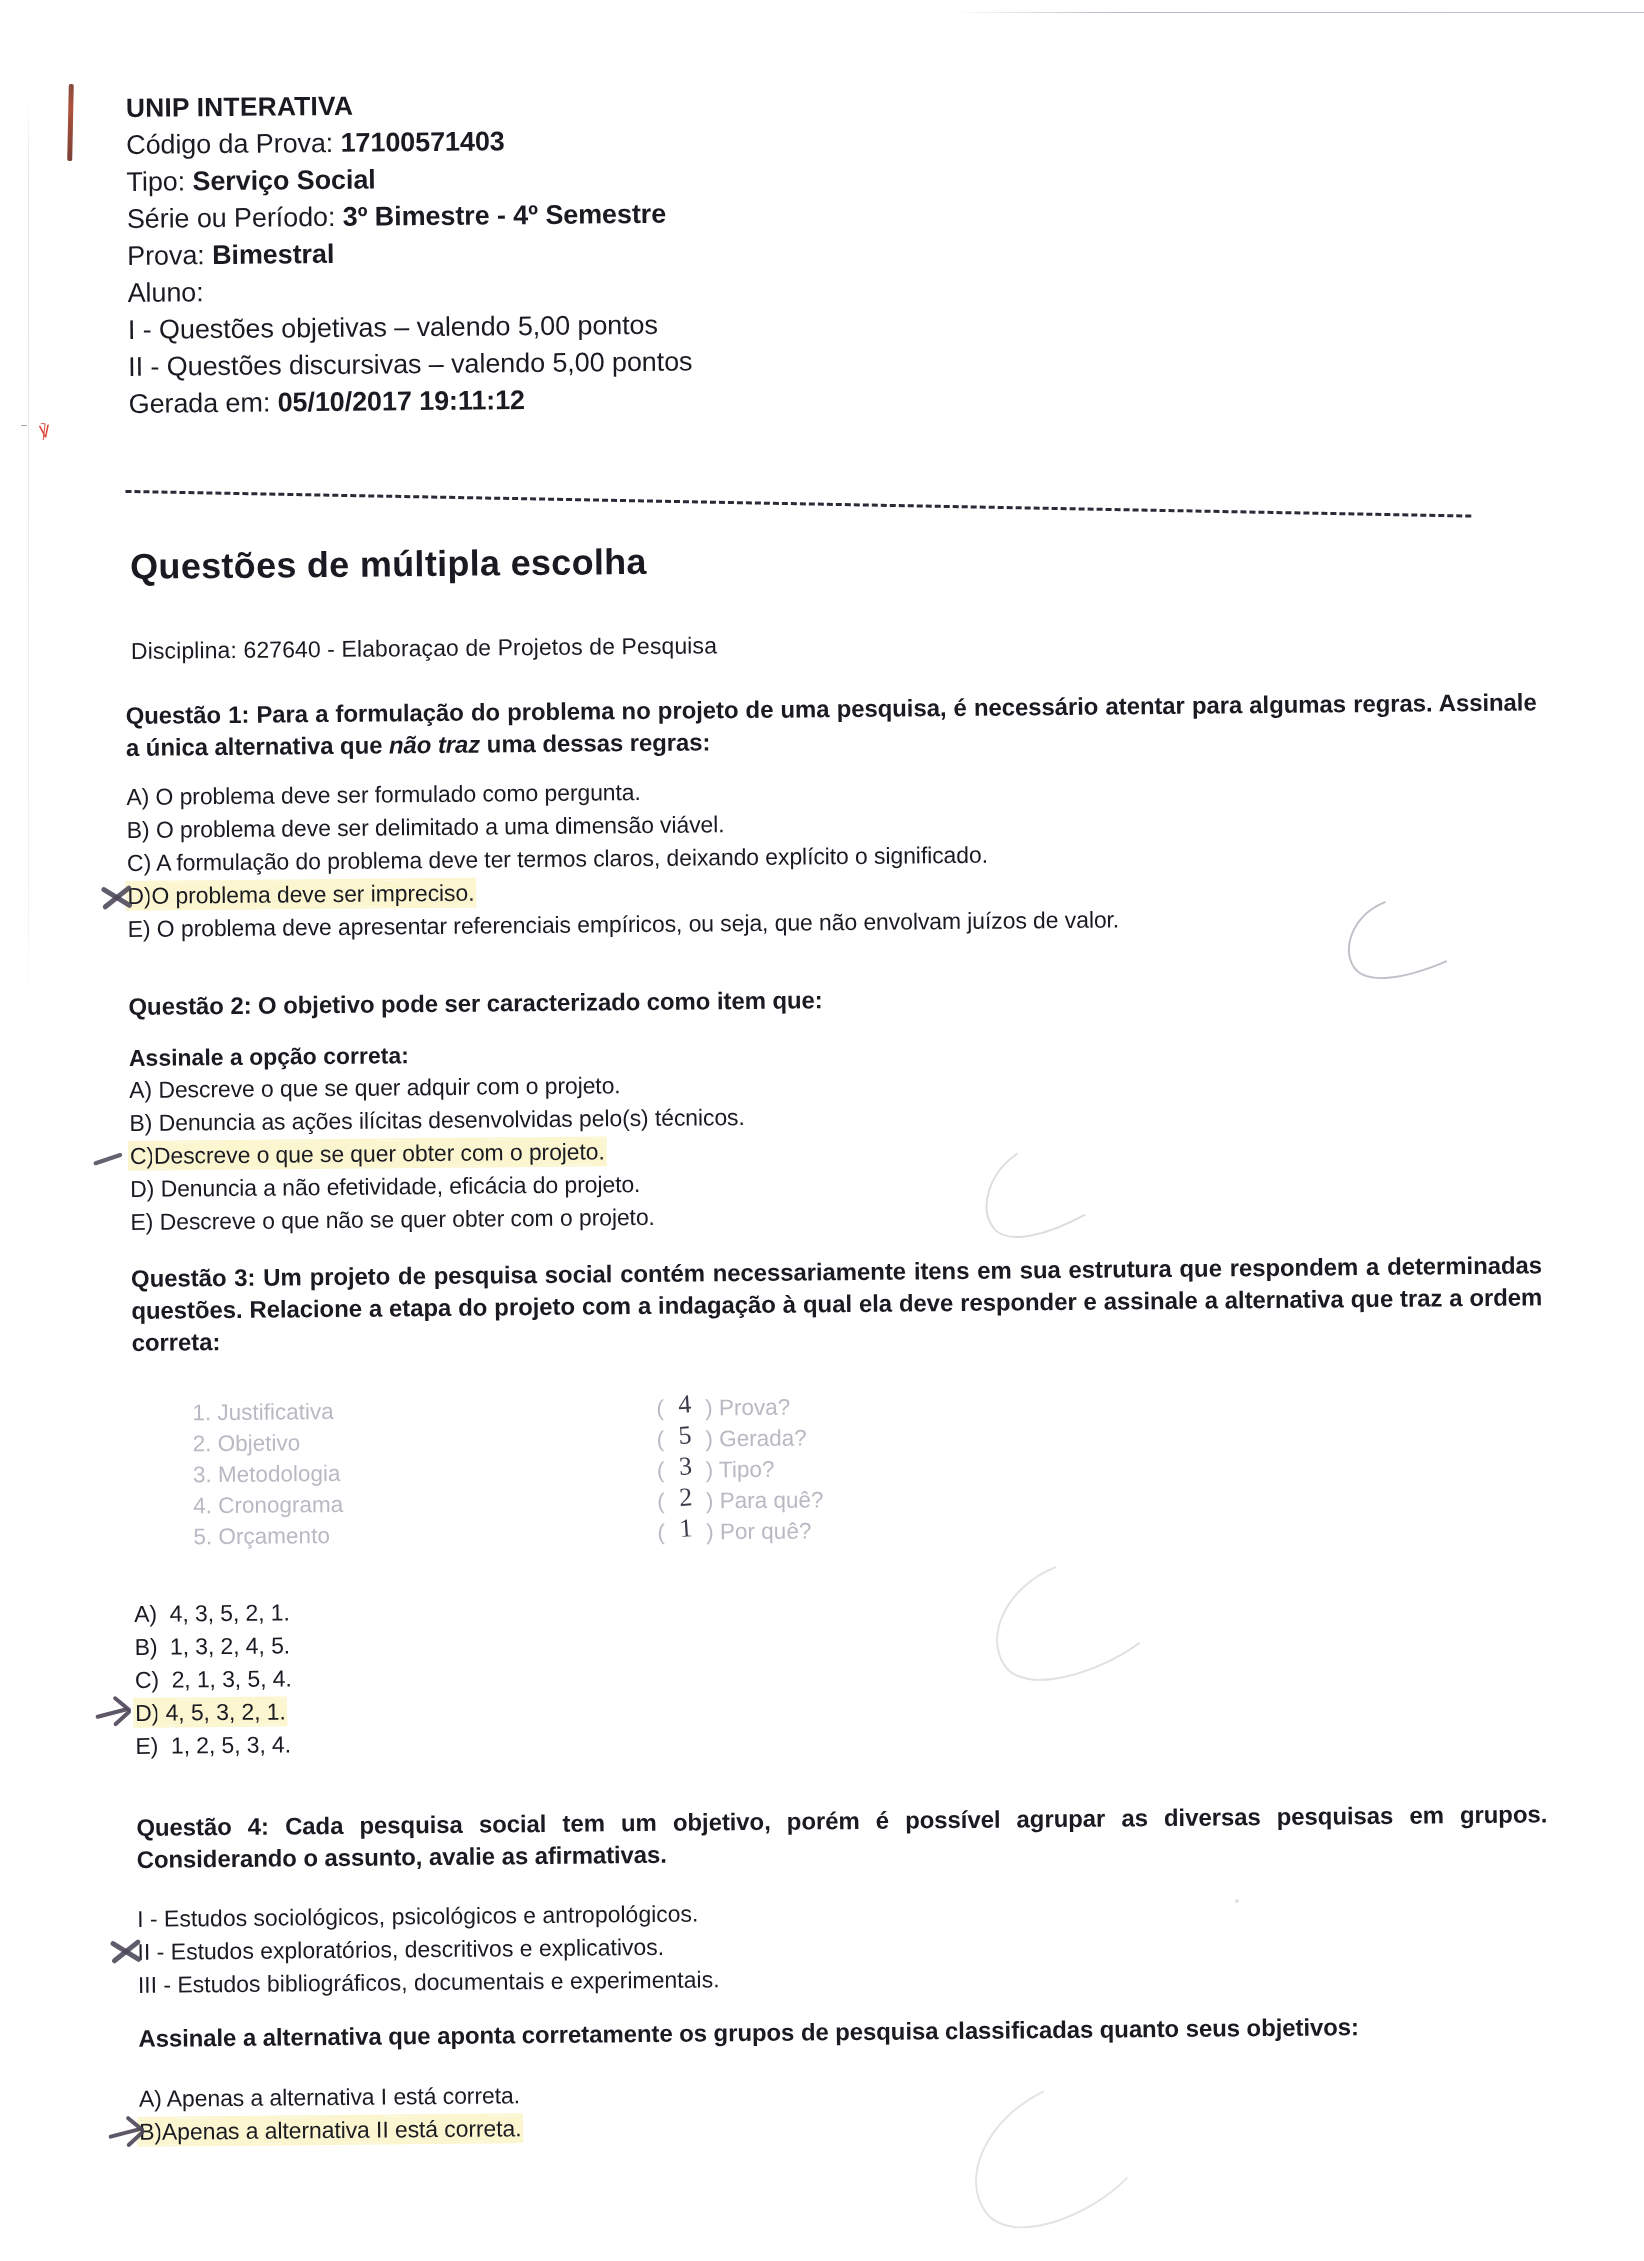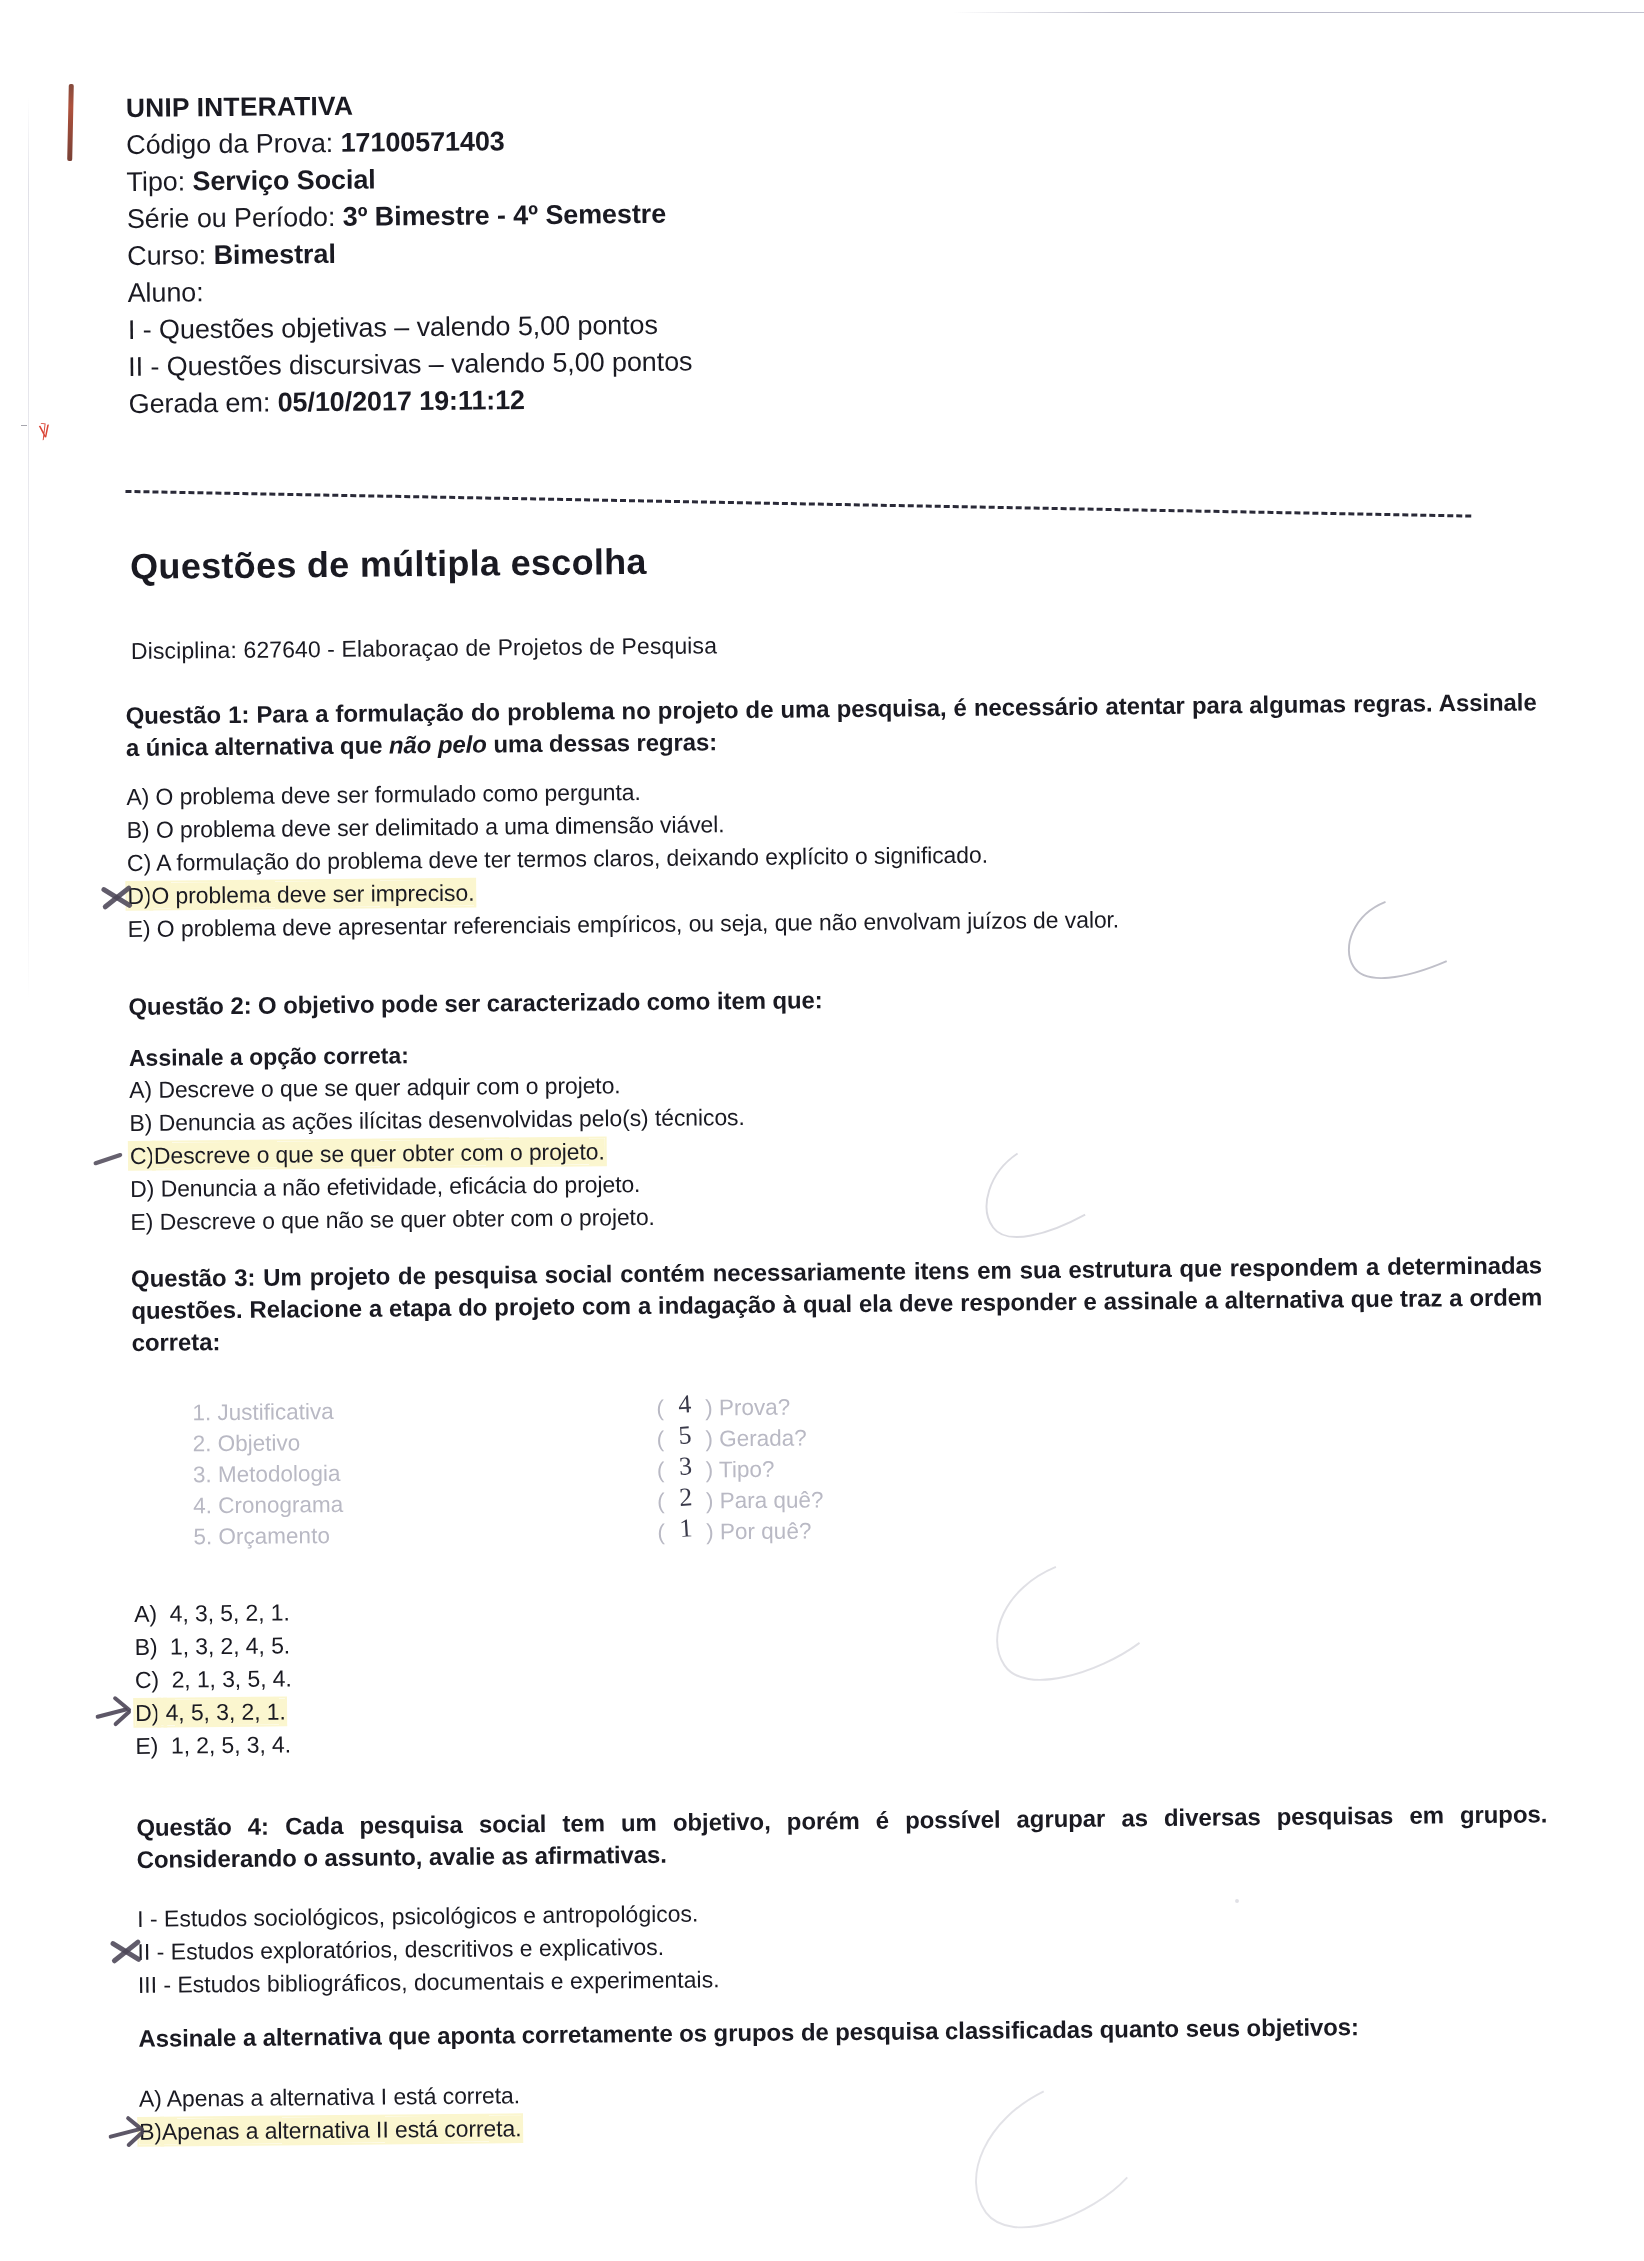--- a/index.html
+++ b/index.html
@@ -272,21 +272,21 @@
       </div>
       <div class="ln">
         <span>Tipo:</span>
         <b>Serviço Social</b>
       </div>
       <div class="ln">
         <span>Série ou Período:</span>
         <b>3º Bimestre - 4º Semestre</b>
       </div>
       <div class="ln">
-        <span>Curso:</span>
+        <span>Prova:</span>
         <b>Bimestral</b>
       </div>
       <div class="ln">
         <span>Aluno:</span>
         <span></span>
       </div>
       <div class="ln">I - Questões objetivas – valendo  5,00 pontos</div>
       <div class="ln">II - Questões discursivas – valendo  5,00 pontos</div>
       <div class="ln">
         <span>Gerada em:</span>
@@ -294,21 +294,21 @@
       </div>
     </div>
 
     <div class="divider"></div>
 
     <div class="section-title">Questões de múltipla escolha</div>
     <div class="discipline">Disciplina: 627640 - Elaboraçao de Projetos de Pesquisa</div>
 
     <div class="qblock q1">
       <div class="qstem">
-        <b>Questão 1:</b><span> Para a formulação do problema no projeto de uma pesquisa, é necessário atentar para algumas regras. Assinale a única alternativa que </span><span class="it">não pelo</span><span> uma dessas regras:</span>
+        <b>Questão 1:</b><span> Para a formulação do problema no projeto de uma pesquisa, é necessário atentar para algumas regras. Assinale a única alternativa que </span><span class="it">não traz</span><span> uma dessas regras:</span>
       </div>
       <div class="optlist">
         <div class="opt">
           <span>A)</span>
           <span>O problema deve ser formulado como pergunta.</span>
         </div>
         <div class="opt">
           <span>B)</span>
           <span>O problema deve ser delimitado a uma dimensão viável.</span>
         </div>

